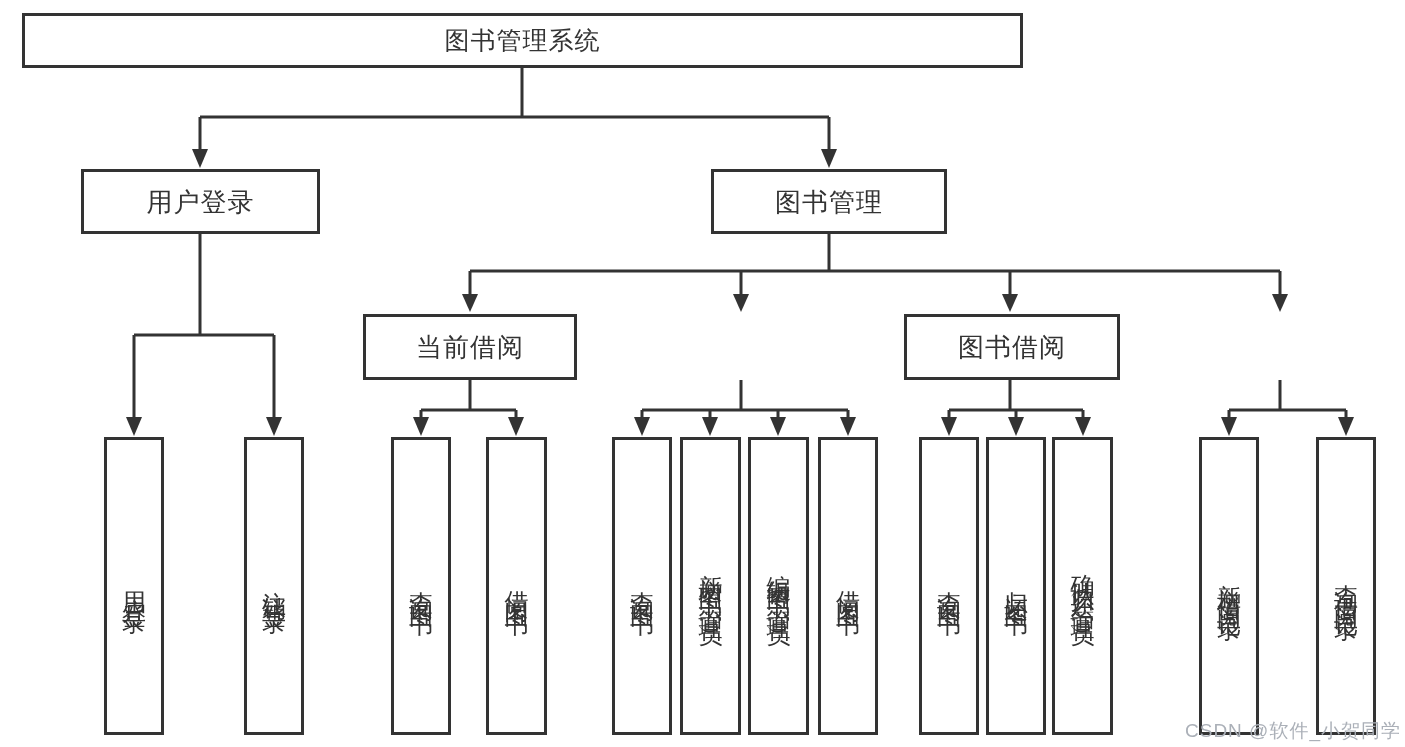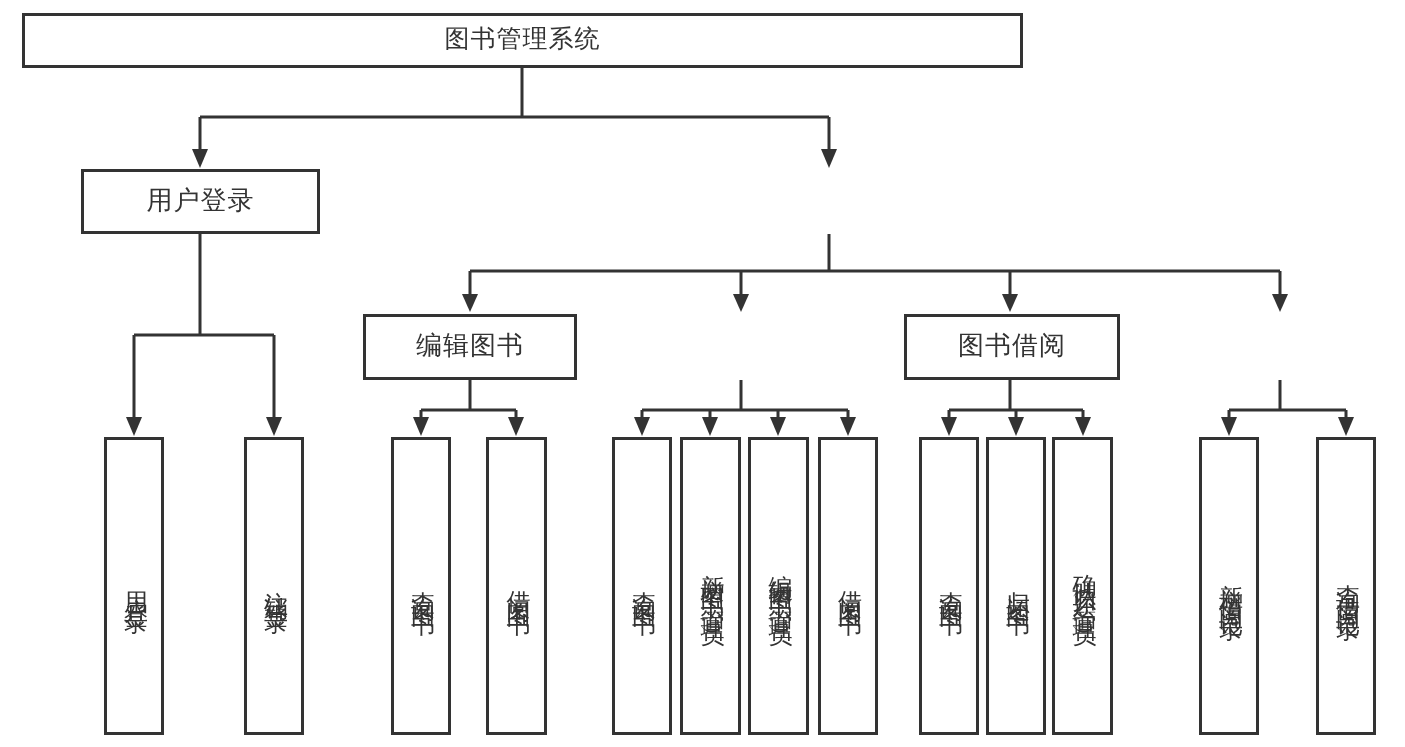--- a/index.html
+++ b/index.html
@@ -1,20 +1,20 @@
 <!DOCTYPE html>
 <html><head>
 <meta charset="utf-8">
 <style>
   html,body{margin:0;padding:0;background:#ffffff;}
   #canvas{
     position:relative;
     width:1405px;height:747px;
     background:#ffffff;
-    font-family:Liberation Mono, monospace;
+    font-family:Liberation Sans, sans-serif;
     overflow:hidden;
   }
   #connectors{position:absolute;left:0;top:0;width:1405px;height:747px;}
   .node{
     position:absolute;
     box-sizing:border-box;
     border:3px solid #333333;
     background:#ffffff;
     color:#333333;
     display:flex;
@@ -74,35 +74,37 @@
       <polygon points="1008,417 1024,417 1016,436"></polygon>
       <polygon points="1075,417 1091,417 1083,436"></polygon>
       <polygon points="1221,417 1237,417 1229,436"></polygon>
       <polygon points="1338,417 1354,417 1346,436"></polygon>
     </g>
   </svg>
 
   <div class="node lvl-h root-box" style="left:22px;top:13px;width:1001px;height:55px">图书管理系统</div>
 
   <div class="node lvl-h" style="left:81px;top:169px;width:239px;height:65px">用户登录</div>
+  <div class="node lvl-h" style="left:711px;top:169px;width:236px;height:65px">图书管理</div>
 
-  <div class="node lvl-h" style="left:363px;top:314px;width:214px;height:66px">编辑图书</div>
+  <div class="node lvl-h" style="left:363px;top:314px;width:214px;height:66px">当前借阅</div>
   <div class="node lvl-h" style="left:904px;top:314px;width:216px;height:66px">图书借阅</div>
 
   <div class="node leaf" style="left:104px;top:437px;width:60px;height:298px">用户登录</div>
   <div class="node leaf" style="left:244px;top:437px;width:60px;height:298px">注销登录</div>
 
   <div class="node leaf" style="left:391px;top:437px;width:60px;height:298px">查询图书</div>
   <div class="node leaf" style="left:486px;top:437px;width:61px;height:298px">借阅图书</div>
 
   <div class="node leaf" style="left:612px;top:437px;width:60px;height:298px">查询图书</div>
   <div class="node leaf" style="left:680px;top:437px;width:61px;height:298px">新增图书（管理员）</div>
   <div class="node leaf" style="left:748px;top:437px;width:61px;height:298px">编辑图书（管理员）</div>
   <div class="node leaf" style="left:818px;top:437px;width:60px;height:298px">借阅图书</div>
 
   <div class="node leaf" style="left:919px;top:437px;width:60px;height:298px">查询图书</div>
   <div class="node leaf" style="left:986px;top:437px;width:60px;height:298px">归还图书</div>
   <div class="node leaf" style="left:1052px;top:437px;width:61px;height:298px">确认归还（管理员）</div>
 
   <div class="node leaf" style="left:1199px;top:437px;width:60px;height:298px">新增借阅记录</div>
   <div class="node leaf" style="left:1316px;top:437px;width:60px;height:298px">查询借阅记录</div>
 
+  <div class="watermark">CSDN @软件_小贺同学</div>
 </div>
 
 </body></html>

